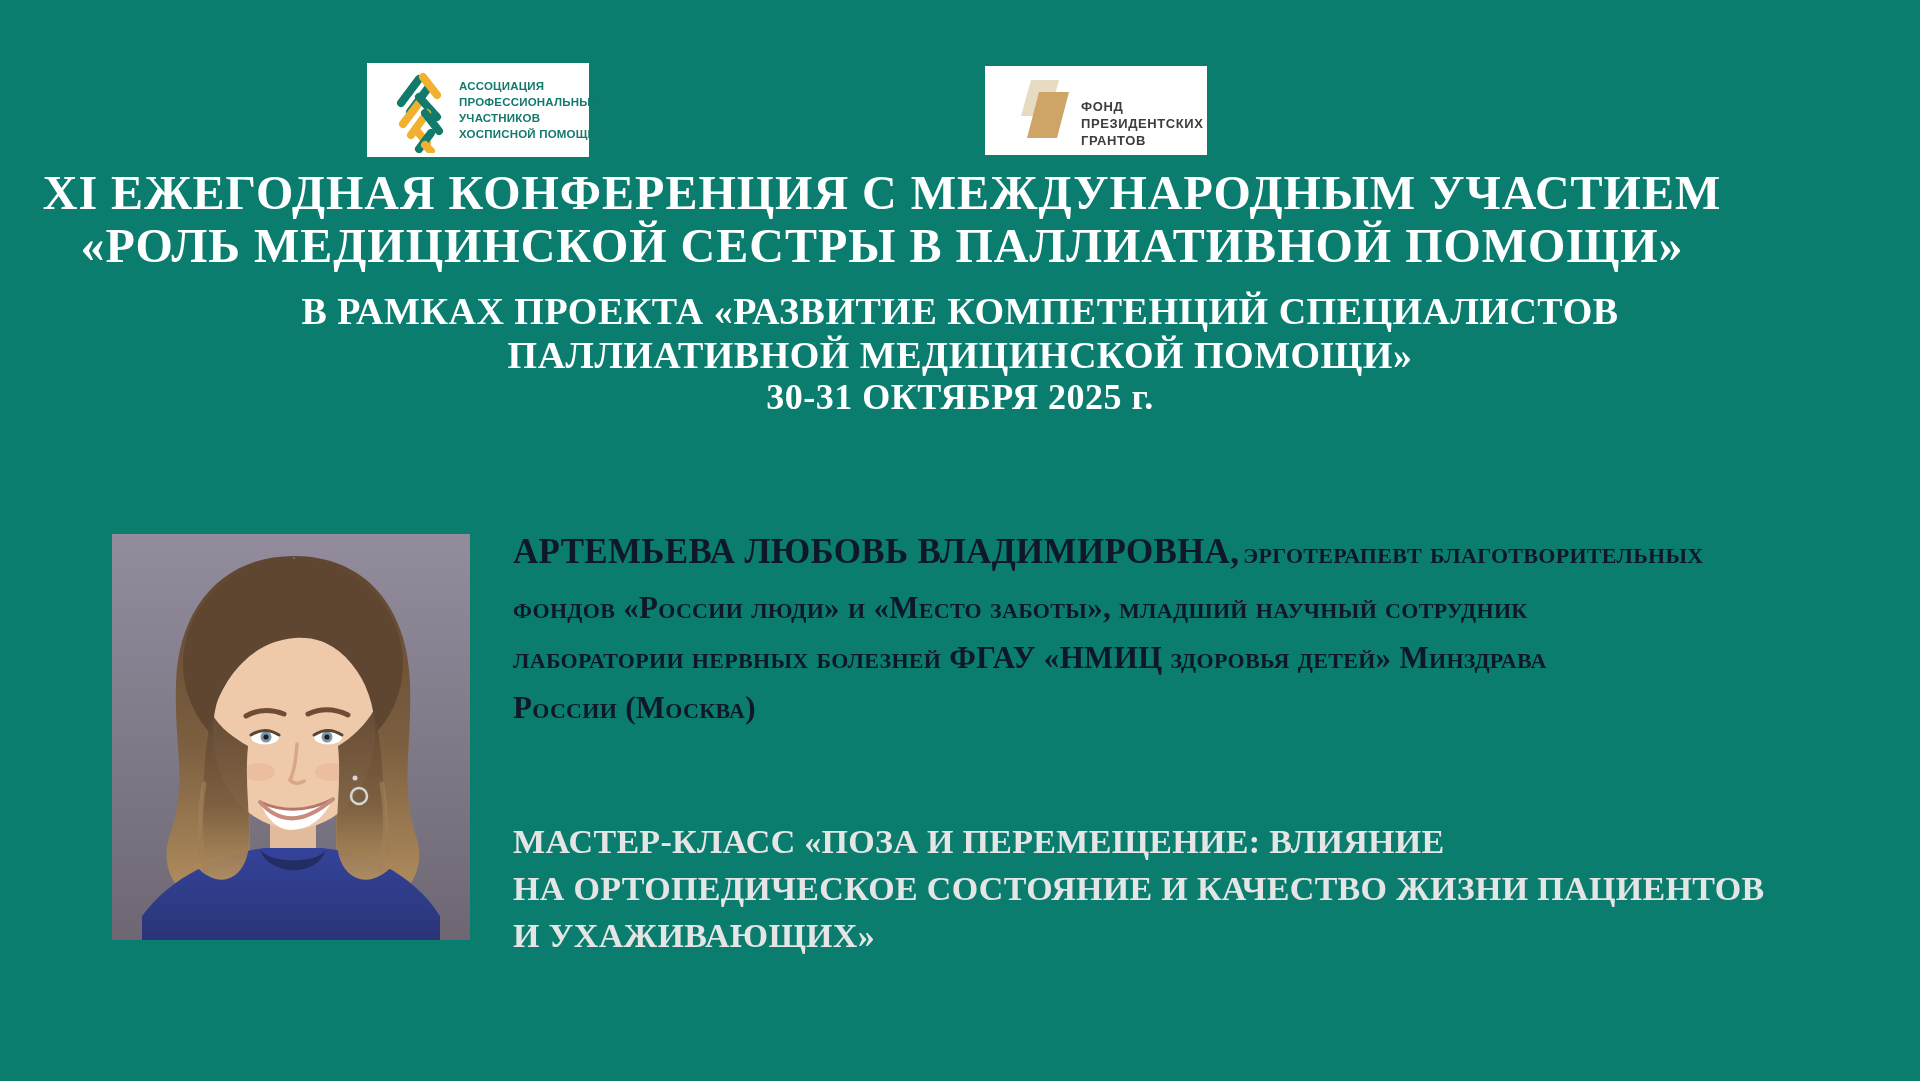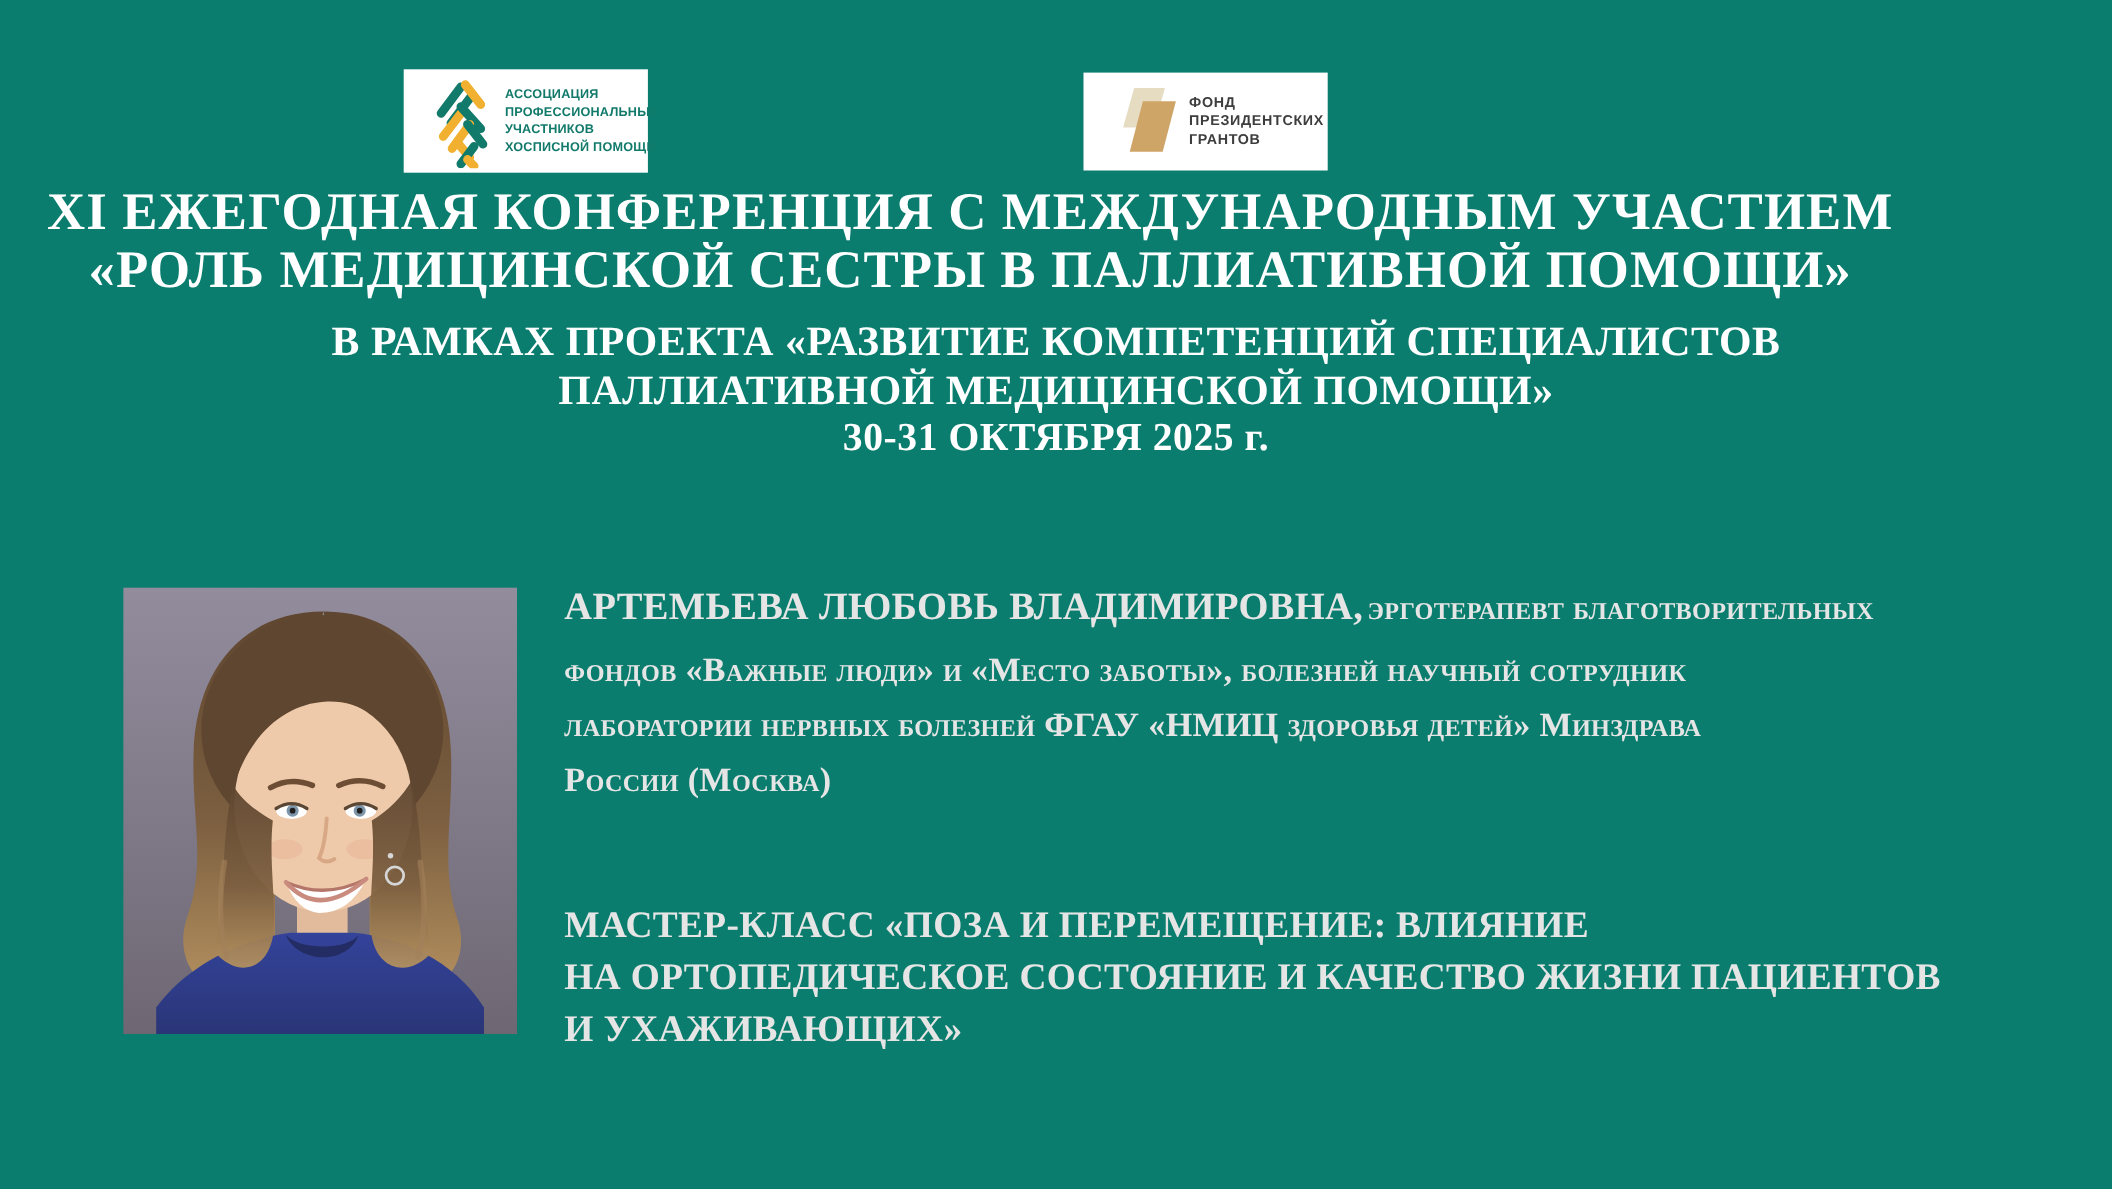--- a/index.html
+++ b/index.html
@@ -17,21 +17,21 @@
 
   .logo-hospice .glyph { position:absolute; left:22px; top:6px; }
   .logo-hospice .ltext {
     position:absolute; left:92px; top:15px;
     font-family:"Liberation Sans", sans-serif;
     font-size:11.5px; font-weight:700; line-height:16px;
     color:#127a6b; letter-spacing:0.2px;
   }
   .logo-grants .glyph { position:absolute; left:22px; top:10px; }
   .logo-grants .ltext {
-    position:absolute; left:96px; top:18px;
+    position:absolute; left:96px; top:32px;
     font-family:"Liberation Sans", sans-serif;
     font-size:13px; font-weight:700; line-height:17px;
     color:#3d3d3d; letter-spacing:0.6px;
   }
 
   
   .title {
     position:absolute; left:0; top:166px; width:1764px;
     text-align:center; color:#ffffff; font-weight:700;
     font-size:48px; line-height:53px; letter-spacing:1px;
@@ -45,21 +45,21 @@
     position:absolute; left:0; top:376px; width:1920px;
     text-align:center; color:#ffffff; font-weight:700;
     font-size:36px; letter-spacing:0.5px;
   }
 
   
   .photo { position:absolute; left:112px; top:534px; width:358px; height:406px; }
 
   .bio {
     position:absolute; left:513px; top:527px; width:1395px;
-    color:#e5e5e5; line-height:50px;
+    color:#0f172a; line-height:50px;
   }
   .spk-name { font-size:35px; font-weight:700; letter-spacing:0.3px; }
   .spk-bio  { font-size:31px; font-weight:700; font-variant:small-caps; letter-spacing:0.3px; }
 
   .session {
     position:absolute; left:513px; top:818px; width:1400px;
     color:#e5e5e5; font-weight:700;
     font-size:34px; line-height:47px; letter-spacing:0.3px;
   }
 </style>
@@ -179,21 +179,21 @@
       <path d="M92,250 Q84,300 94,336" stroke="#a3805a" stroke-width="5" fill="none" opacity="0.6" stroke-linecap="round"></path>
       <path d="M270,250 Q278,300 268,336" stroke="#a3805a" stroke-width="5" fill="none" opacity="0.6" stroke-linecap="round"></path>
 
       <circle cx="247" cy="262" r="8" fill="none" stroke="#d6d6d6" stroke-width="2.5"></circle>
       <circle cx="243" cy="244" r="2.5" fill="#d6d6d6"></circle>
     </svg>
   </div>
 
   <div class="bio">
     <div><span class="spk-name">АРТЕМЬЕВА ЛЮБОВЬ ВЛАДИМИРОВНА,</span> <span class="spk-bio">эрготерапевт благотворительных</span></div>
-    <div class="spk-bio">фондов «Важные люди» и «Место заботы», болезней научный сотрудник</div>
+    <div class="spk-bio">фондов «России люди» и «Место заботы», младший научный сотрудник</div>
     <div class="spk-bio">лаборатории нервных болезней ФГАУ «НМИЦ здоровья детей» Минздрава</div>
     <div class="spk-bio">России (Москва)</div>
   </div>
 
   <div class="session">
     <div>МАСТЕР-КЛАСС «ПОЗА И ПЕРЕМЕЩЕНИЕ: ВЛИЯНИЕ</div>
     <div>НА ОРТОПЕДИЧЕСКОЕ СОСТОЯНИЕ И КАЧЕСТВО ЖИЗНИ ПАЦИЕНТОВ</div>
     <div>И УХАЖИВАЮЩИХ»</div>
   </div>
 

